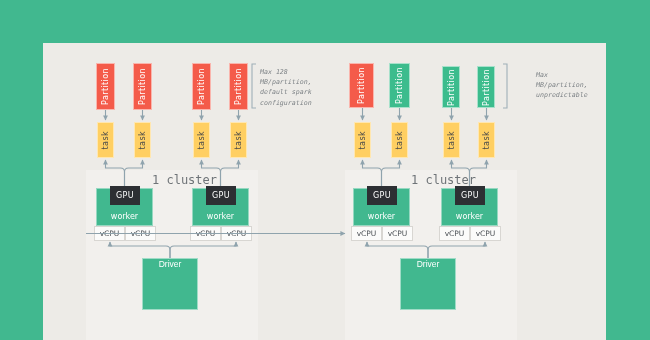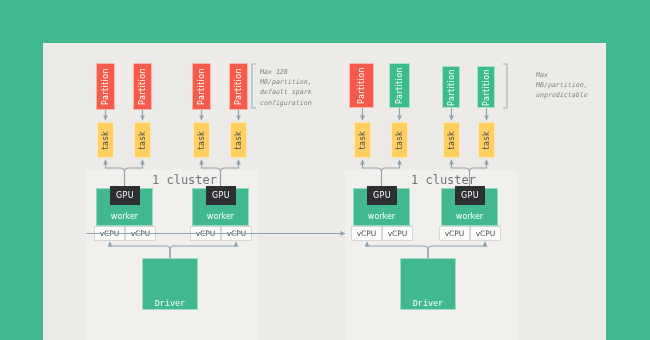--- a/index.html
+++ b/index.html
@@ -94,23 +94,23 @@
     align-items: center;
     justify-content: center;
     border: 1px solid #d8d6d2;
     box-sizing: border-box;
   }
   .driver {
     position: absolute;
     background: #41b88f;
     color: #ffffff;
     font-size: 8.5px;
-    font-family: Liberation Mono, monospace;
-    display: flex;
-    align-items: flex-end;
+    font-family: Liberation Sans, sans-serif;
+    display: flex;
+    align-items: flex-start;
     justify-content: center;
     border: 1px solid rgba(255,255,255,.5);
     box-sizing: border-box;
   }
   .clusterlabel {
     position: absolute;
     color: #6f7478;
     font-size: 12px;
     font-family: "DejaVu Sans Mono", monospace;
     white-space: nowrap;

